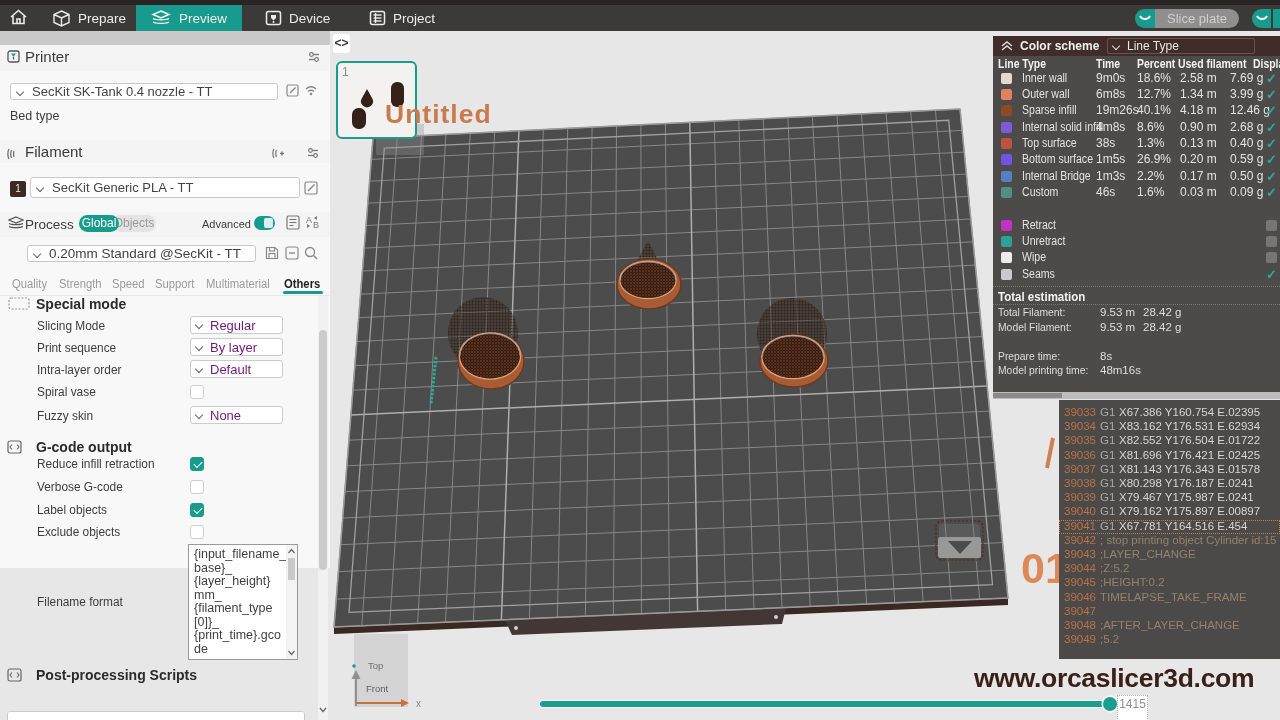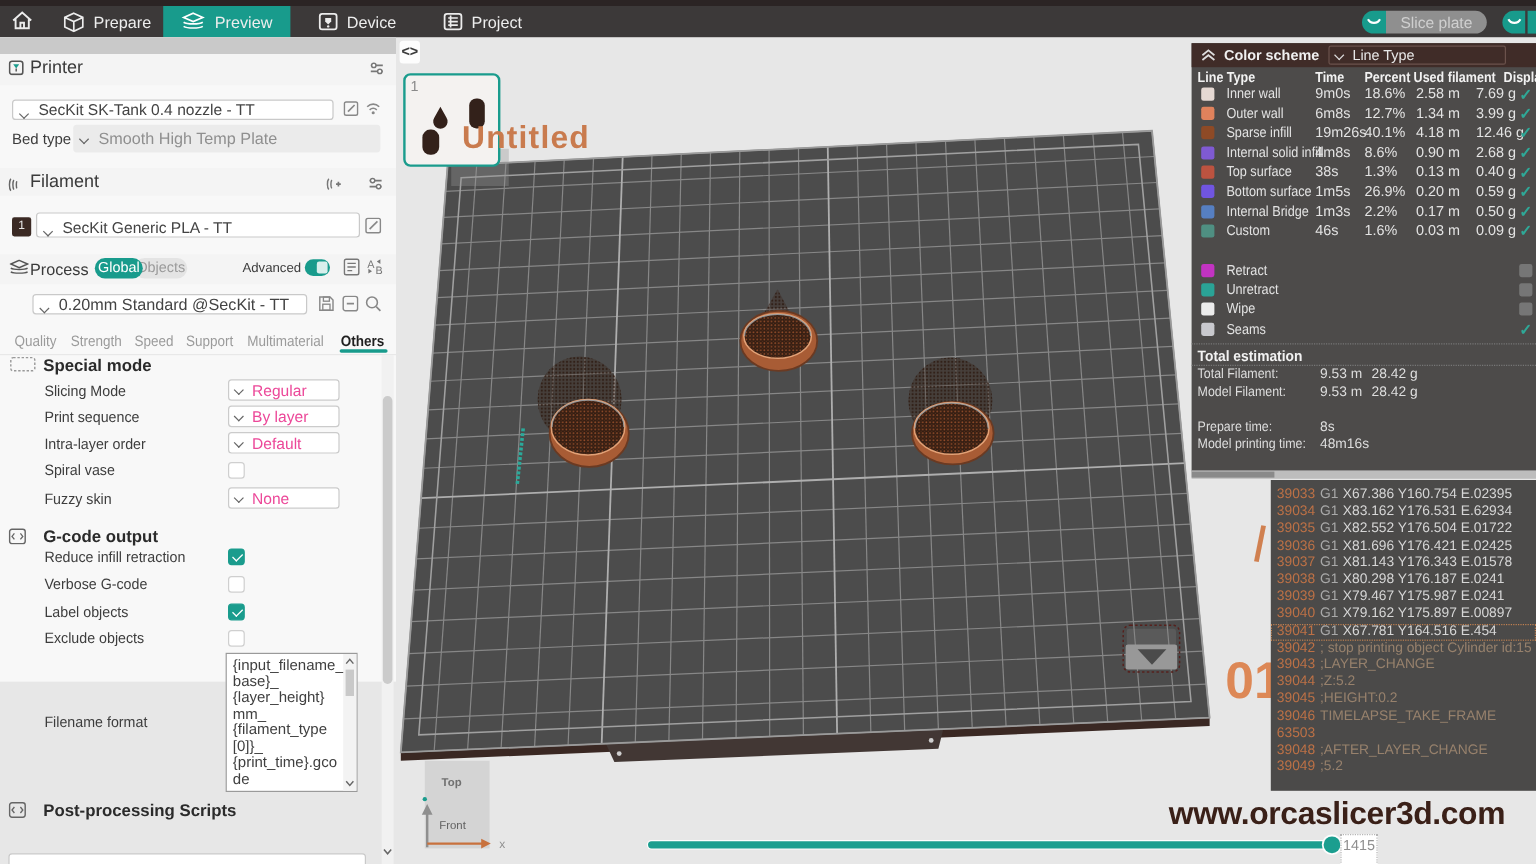--- a/index.html
+++ b/index.html
@@ -8,26 +8,26 @@
 #topbar{position:absolute;left:0;top:0;width:1280px;height:31px;background:#3c3939}
 #topstrip{position:absolute;left:0;top:0;width:1280px;height:5px;background:#2b2424}
 .tab{position:absolute;top:5px;height:26px;color:#ededed;font-size:13.5px;display:flex;align-items:center;gap:7px}
 .tab svg{flex:0 0 auto}
 #tab-preview{left:136px;width:106px;background:#189b8c;justify-content:center;gap:8px}
 
 #lpanel{position:absolute;left:0;top:31px;width:330px;height:537px;background:#f8f8f8}
 #lgray{position:absolute;left:0;top:0;width:330px;height:14px;background:#c9c9c9}
 .shead{position:absolute;left:0;width:330px;height:23px;background:#f4f4f4}
 .shead .ttl{position:absolute;left:25px;top:4px;font-size:14px;color:#3a3a3a}
-.selbox{position:absolute;border:1px solid #c9c9c9;border-radius:3px;background:#fff;font-size:13px;color:#434343;display:flex;align-items:flex-end;padding-left:6px;gap:7px}
+.selbox{position:absolute;border:1px solid #c9c9c9;border-radius:3px;background:#fff;font-size:13px;color:#434343;display:flex;align-items:center;padding-left:6px;gap:7px}
 .chev{display:inline-block;width:8px;height:8px;position:relative;flex:0 0 auto}
 .chev:before{content:"";position:absolute;left:0;top:1px;width:5px;height:5px;border-left:1.5px solid #666;border-bottom:1.5px solid #666;transform:rotate(-45deg)}
 .lbl{position:absolute;font-size:13px;color:#3d3d3d}
 .plabel{position:absolute;left:37px;font-size:12.5px;color:#3d3d3d;transform:scaleX(0.95);transform-origin:left;white-space:nowrap}
-.drop{position:absolute;left:190px;width:93px;height:18px;border:1px solid #cbcbcb;border-radius:3px;background:#fff;font-size:13px;color:#ec4899;display:flex;align-items:center;padding-left:5px;gap:6px}
+.drop{position:absolute;left:190px;width:93px;height:18px;border:1px solid #cbcbcb;border-radius:3px;background:#fff;font-size:13px;color:#701a75;display:flex;align-items:center;padding-left:5px;gap:6px}
 .cb{position:absolute;left:190px;width:14px;height:14px;border:1px solid #cfcfcf;border-radius:3px;background:#fff}
 .cb.on{background:#1a9c8d;border-color:#1a9c8d}
 .cb.on:before{content:"";position:absolute;left:3px;top:3px;width:7px;height:4px;border-left:1.7px solid #fff;border-bottom:1.7px solid #fff;transform:rotate(-45deg)}
 .bhead{position:absolute;left:36px;font-size:14px;font-weight:bold;color:#2b2b2b}
 .tabrow{position:absolute;top:246px;left:0;width:330px;font-size:12.5px;color:#9b9b9b}
 .tabrow span{position:absolute;top:0;transform:scaleX(0.9);transform-origin:left;white-space:nowrap}
 #lscroll{position:absolute;left:318px;top:265px;width:10px;height:447px;background:#f1f1f1}
 #lthumb{position:absolute;left:319px;top:299px;width:8px;height:240px;background:#cbcbcb;border-radius:4px}
 
 #vp{position:absolute;left:341px;top:31px;width:939px;height:689px;background:#e7e7e7}
@@ -66,21 +66,21 @@
 .ghl{outline:1px dotted #c08050;outline-offset:-1px}
 
 #untitled{position:absolute;left:385px;top:99px;font-size:26.5px;font-weight:bold;color:#c97b4e;letter-spacing:1px}
 #wm01{position:absolute;left:1021px;top:544px;font-size:43px;font-weight:bold;color:#dd8856}
 #wmwww{position:absolute;left:974px;top:663px;width:276px;text-align:center;font-size:26.5px;font-weight:bold;color:#3a2018;letter-spacing:-0.3px}
 #thumbshadow{position:absolute;left:376px;top:124px;width:48px;height:31px;background:rgba(150,150,150,0.35)}
 #thumb{position:absolute;left:336px;top:61px;width:81px;height:78px;background:#f4f2f0;border:2px solid #1a9c8d;border-radius:6px}
 #thumb .n{position:absolute;left:4px;top:2px;font-size:12px;color:#8a8a8a}
 #expbtn{position:absolute;left:333px;top:34px;width:17px;height:19px;background:#fdfdfd;border-radius:3px;color:#3b3b3b;font-size:12px;font-weight:bold;text-align:center;line-height:19px}
 #navcube{position:absolute;left:354px;top:634px;width:54px;height:73px;background:#d4d4d4}
-#navcube .t{position:absolute;left:14px;top:13px;font-size:9.5px;font-weight:bold;color:#707070}
+#navcube .t{position:absolute;left:14px;top:26px;font-size:9.5px;font-weight:normal;color:#707070}
 #navcube .f{position:absolute;left:12px;top:49px;font-size:9.5px;font-weight:normal;color:#606060}
 #sliderwrap{position:absolute;left:540px;top:694px;width:620px;height:20px}
 #sl-track{position:absolute;left:0;top:7px;width:570px;height:6px;background:#1b9e8f;border-radius:3px;box-shadow:0 0 0 1px #fdfdfd}
 #sl-handle{position:absolute;left:563px;top:3px;width:14px;height:14px;background:#1b9e8f;border-radius:50%;box-shadow:0 0 0 1.5px #fdfdfd}
 #sl-label{position:absolute;left:577px;top:1px;width:31px;height:34px;background:#fff;border:1px dotted #b5b5b5;font-size:12px;color:#8f8f8f;text-align:center;line-height:17px}
 </style></head>
 <body>
 
 <div id="vp"></div>
 <svg width="1280" height="720" style="position:absolute;left:0;top:0">
@@ -426,21 +426,21 @@
     </div>
 <div class="gline" style="top:176.4px">
       <span class="gnum">39045</span>
       <span class="gc">;HEIGHT:0.2</span>
     </div>
 <div class="gline" style="top:190.6px">
       <span class="gnum">39046</span>
       <span class="gc">TIMELAPSE_TAKE_FRAME</span>
     </div>
 <div class="gline" style="top:204.8px">
-      <span class="gnum">63503</span>
+      <span class="gnum">39047</span>
       <span class="gc"></span>
     </div>
 <div class="gline" style="top:219.0px">
       <span class="gnum">39048</span>
       <span class="gc">;AFTER_LAYER_CHANGE</span>
     </div>
 <div class="gline" style="top:233.2px">
       <span class="gnum">39049</span>
       <span class="gc">;5.2</span>
     </div>
@@ -502,21 +502,20 @@
 <div class="selbox" style="left:10px;top:52px;width:268px;height:17px"><span class="chev"></span>SecKit SK-Tank 0.4 nozzle - TT</div>
 <svg class="abs" style="left:286px;top:53px" width="13" height="13">
       <rect x="1" y="1" width="11" height="11" rx="1.5" fill="none" stroke="#888" stroke-width="1.2"></rect>
       <line x1="4" y1="9" x2="9.5" y2="3.5" stroke="#888" stroke-width="1.4"></line>
     </svg>
 <svg class="abs" style="left:304px;top:53px" width="14" height="13">
       <path d="M2,5 C5,2 9,2 12,5 M4,7.5 C6,5.8 8,5.8 10,7.5" fill="none" stroke="#888" stroke-width="1.3"></path>
       <circle cx="7" cy="10" r="1.3" fill="#888"></circle>
     </svg>
 <div class="lbl" style="left:10px;top:78px;font-size:12.5px">Bed type</div>
-<div class="abs" style="left:61px;top:73px;width:256px;height:23px;background:#ebebeb;border-radius:3px;font-size:13.5px;color:#8f8f8f;display:flex;align-items:center;padding-left:6px;gap:7px"><span class="chev"></span>Smooth High Temp Plate</div>
 
 <div class="shead" style="top:109px;height:23px">
       <span class="ttl" style="top:3px;font-size:15px">Filament</span>
     </div>
 <svg class="abs" style="left:6px;top:116px" width="14" height="14">
       <path d="M3,2 C1.5,4 1.5,10 3,12 M5.5,3 C4.5,4.5 4.5,9.5 5.5,11 M8,4 C7.5,5 7.5,9 8,10" fill="none" stroke="#666" stroke-width="1.2"></path>
     </svg>
 <svg class="abs" style="left:271px;top:116px" width="14" height="13">
       <path d="M3,2 C1.5,3.7 1.5,9.3 3,11 M5.5,3 C4.5,4.5 4.5,8.5 5.5,10" fill="none" stroke="#777" stroke-width="1.2"></path>
       <line x1="9" y1="6.5" x2="13" y2="6.5" stroke="#777" stroke-width="1.4"></line>

